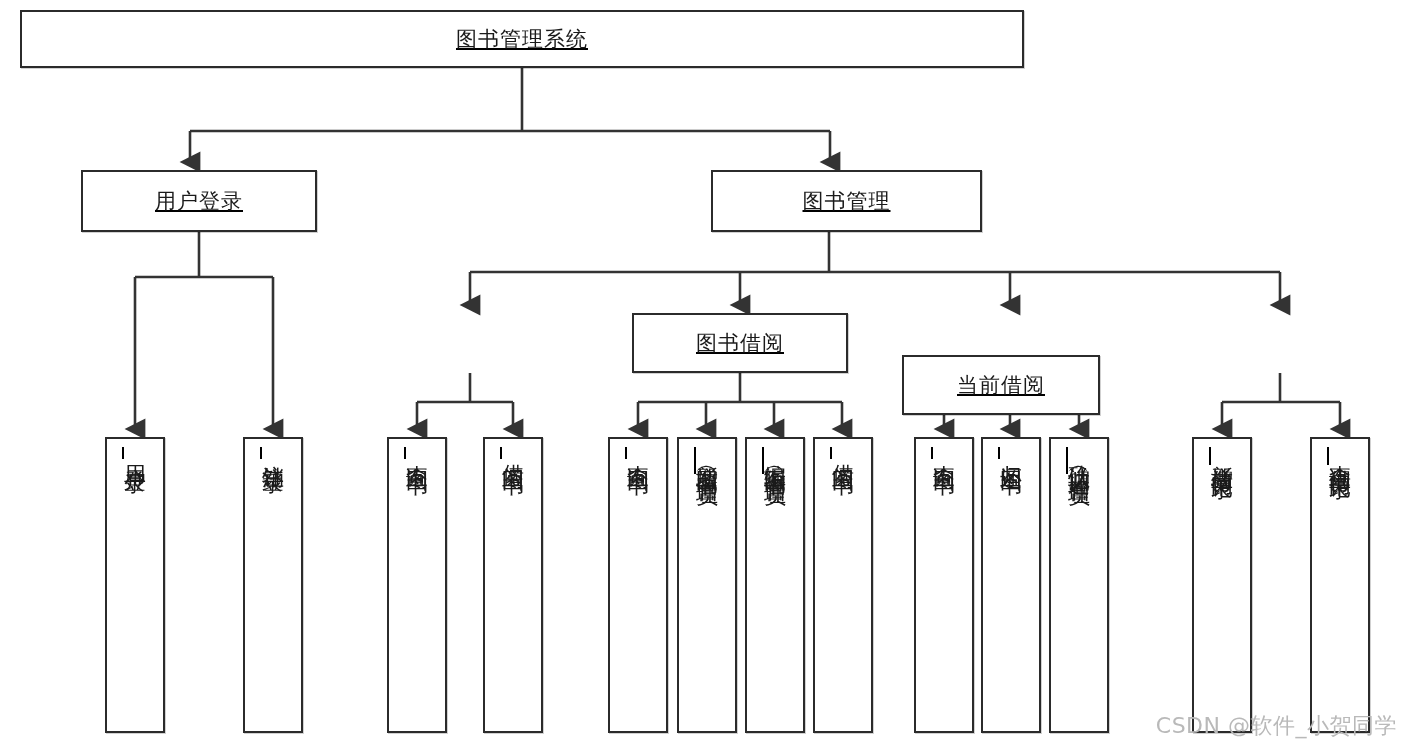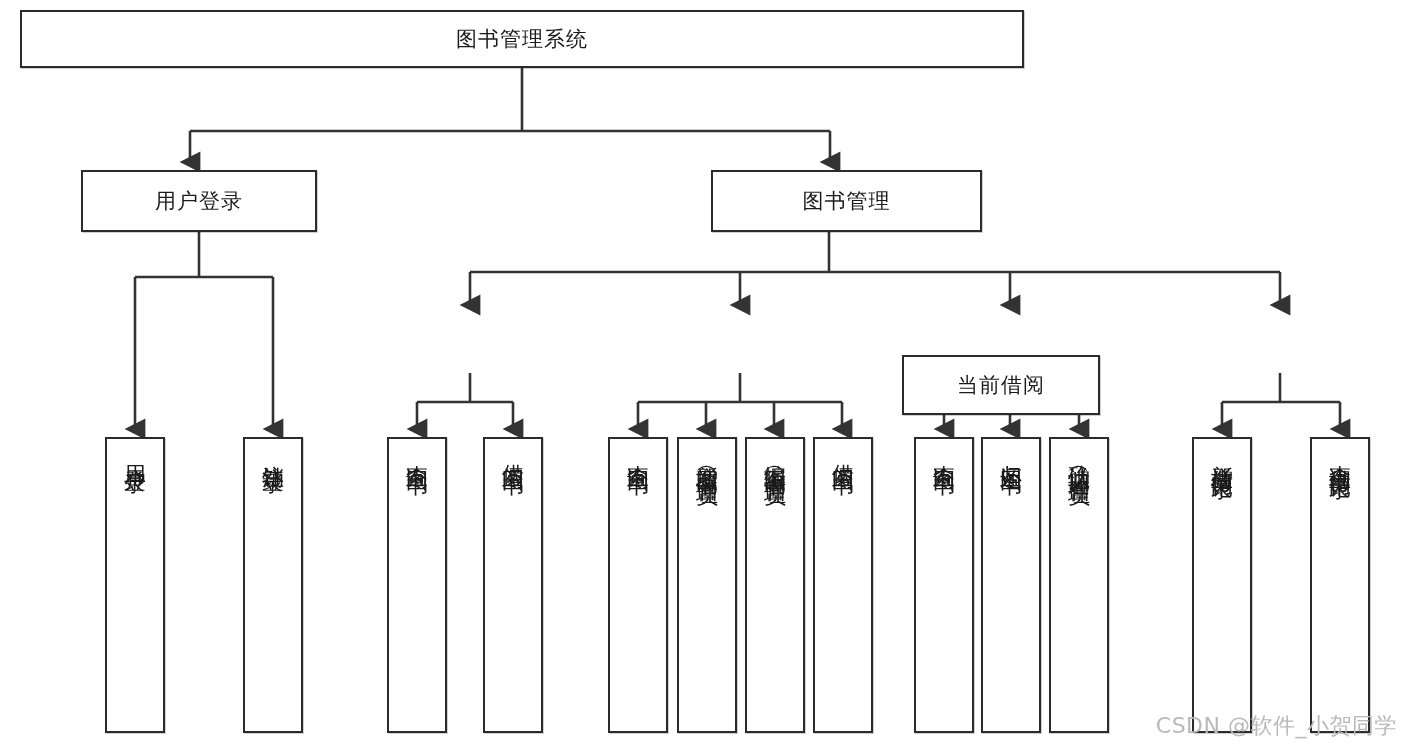--- a/index.html
+++ b/index.html
@@ -29,20 +29,21 @@
   }
   .node {
     position: absolute;
     box-sizing: border-box;
     background: #ffffff;
     border: 2px solid #2b2b2b;
     display: flex;
     align-items: center;
     justify-content: center;
     box-shadow: 1px 1px 0 rgba(0,0,0,0.18);
+    text-decoration: underline;
   }
   .node-label {
     color: #1a1a1a;
     font-size: 21px;
     line-height: 1.25;
     letter-spacing: 1px;
     white-space: nowrap;
     text-align: center;
   }
   .node.vertical {
@@ -129,20 +130,23 @@
     <span class="node-label">图书管理系统</span>
   </div>
 
   <div class="node" style="left:81px; top:170px; width:236px; height:62px;">
     <span class="node-label">用户登录</span>
   </div>
   <div class="node" style="left:711px; top:170px; width:271px; height:62px;">
     <span class="node-label">图书管理</span>
   </div>
 
+  <div class="node" style="left:632px; top:313px; width:216px; height:60px;">
+    <span class="node-label">图书借阅</span>
+  </div>
   <div class="node" style="left:902px; top:313px; width:198px; height:60px;margin-top:42px;">
     <span class="node-label">当前借阅</span>
   </div>
 
   <div class="node vertical" style="left:105px; top:437px; width:60px; height:296px;">
     <span class="node-label">用户登录</span>
   </div>
   <div class="node vertical" style="left:243px; top:437px; width:60px; height:296px;">
     <span class="node-label">注销登录</span>
   </div>

